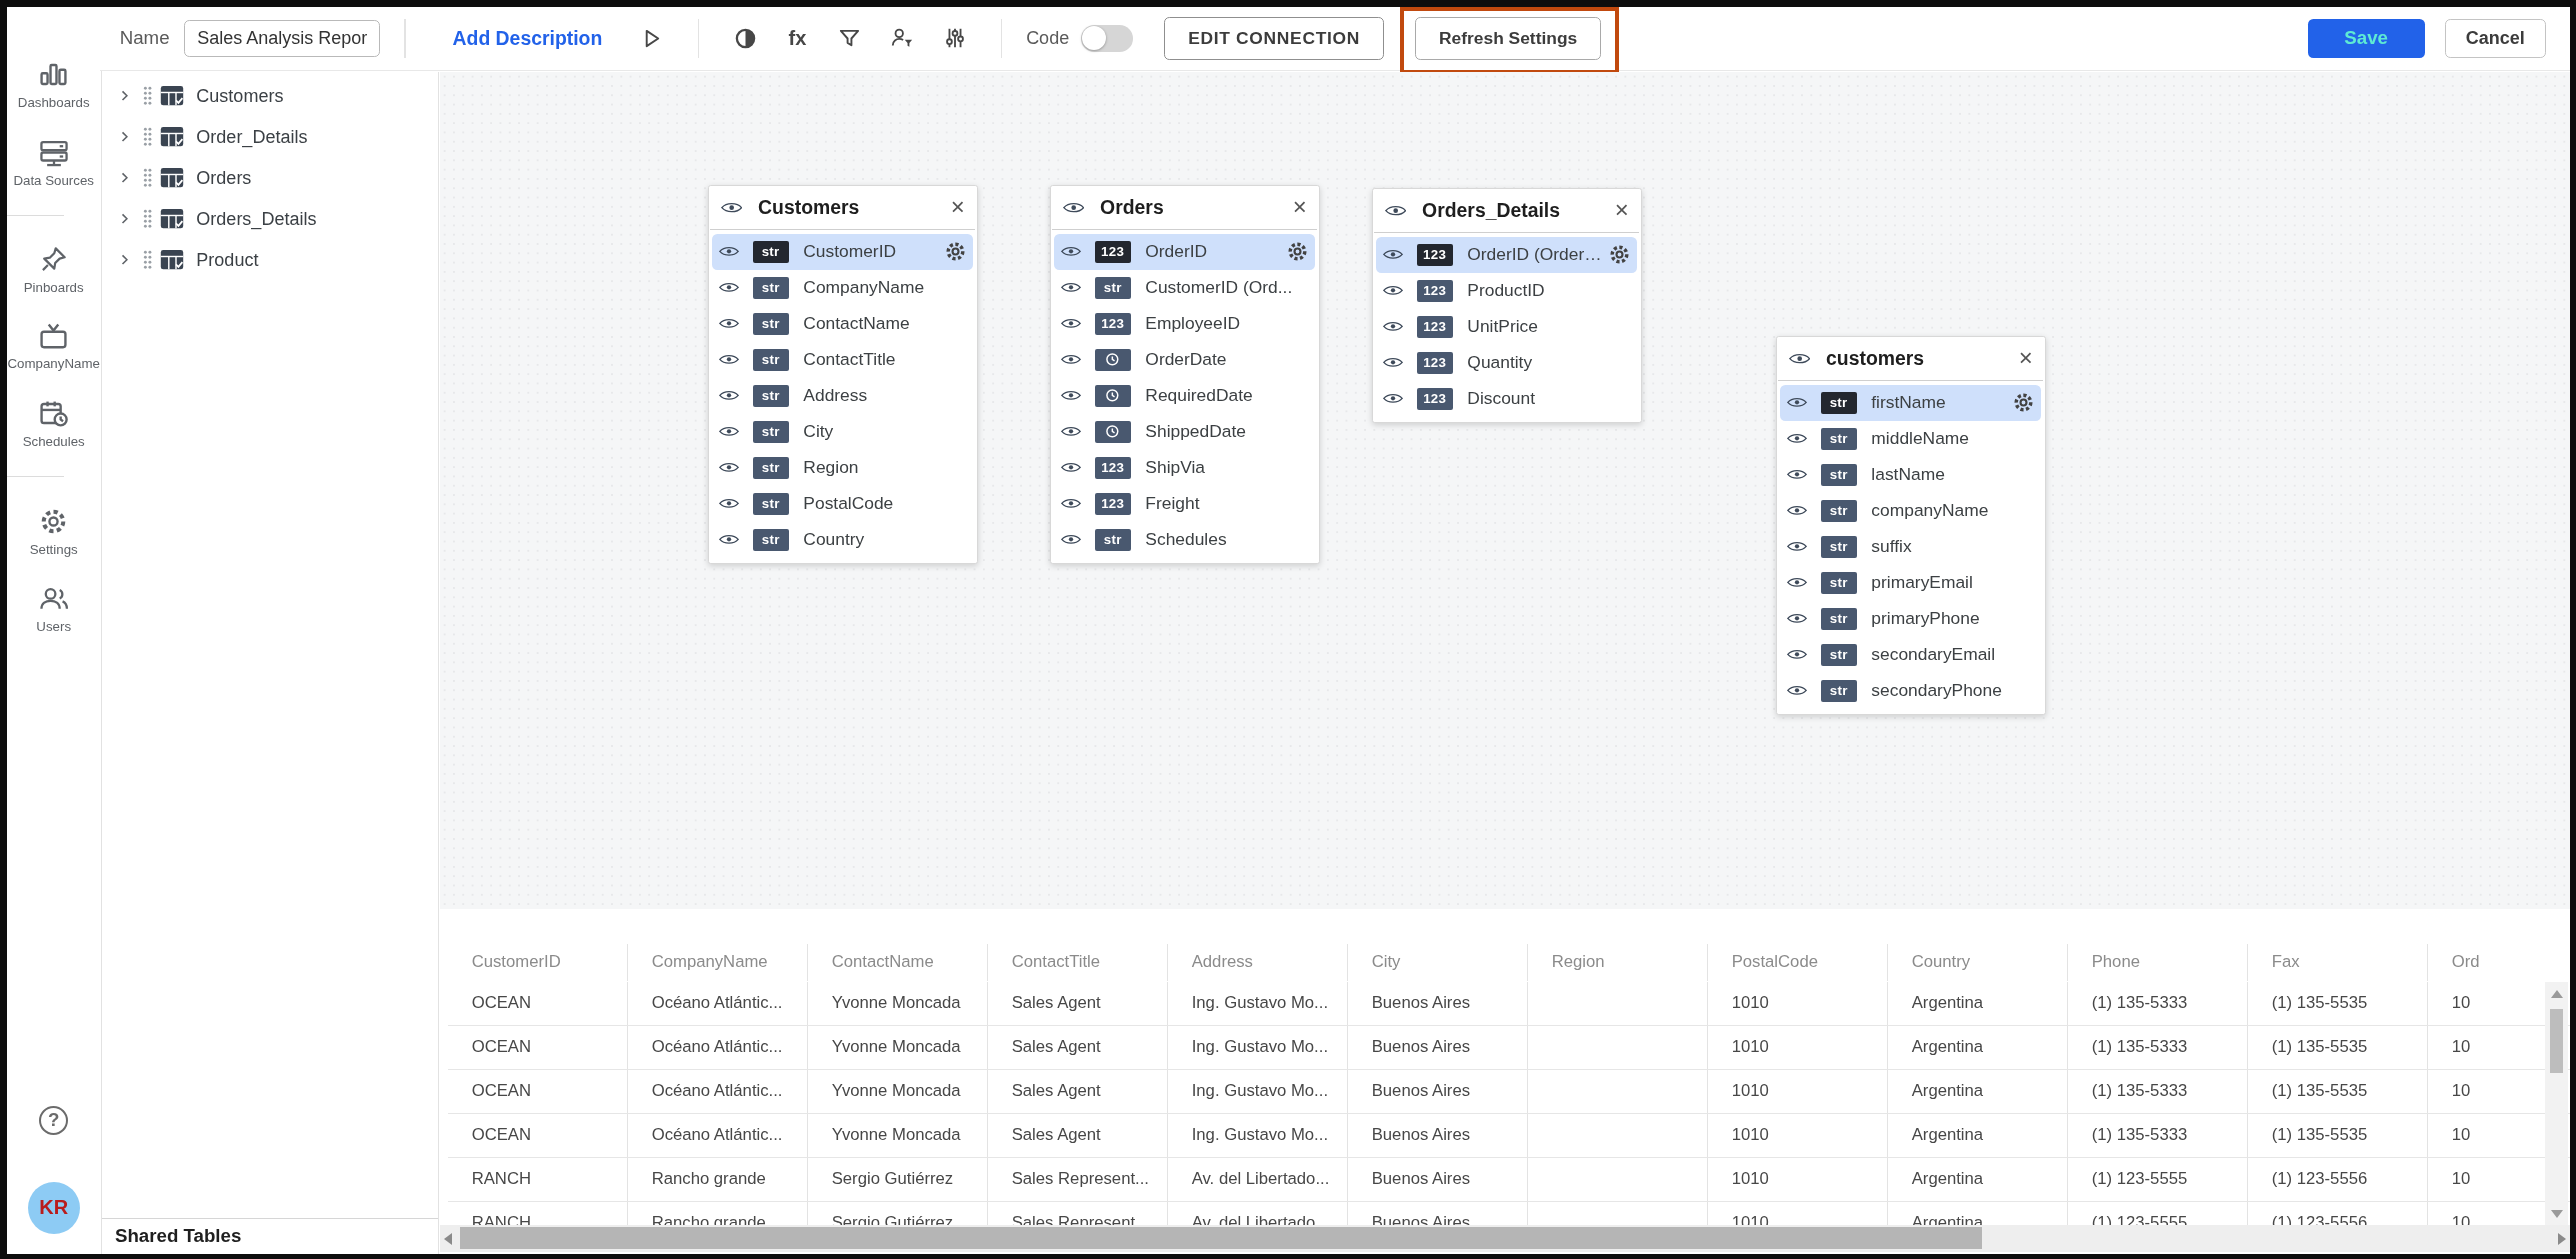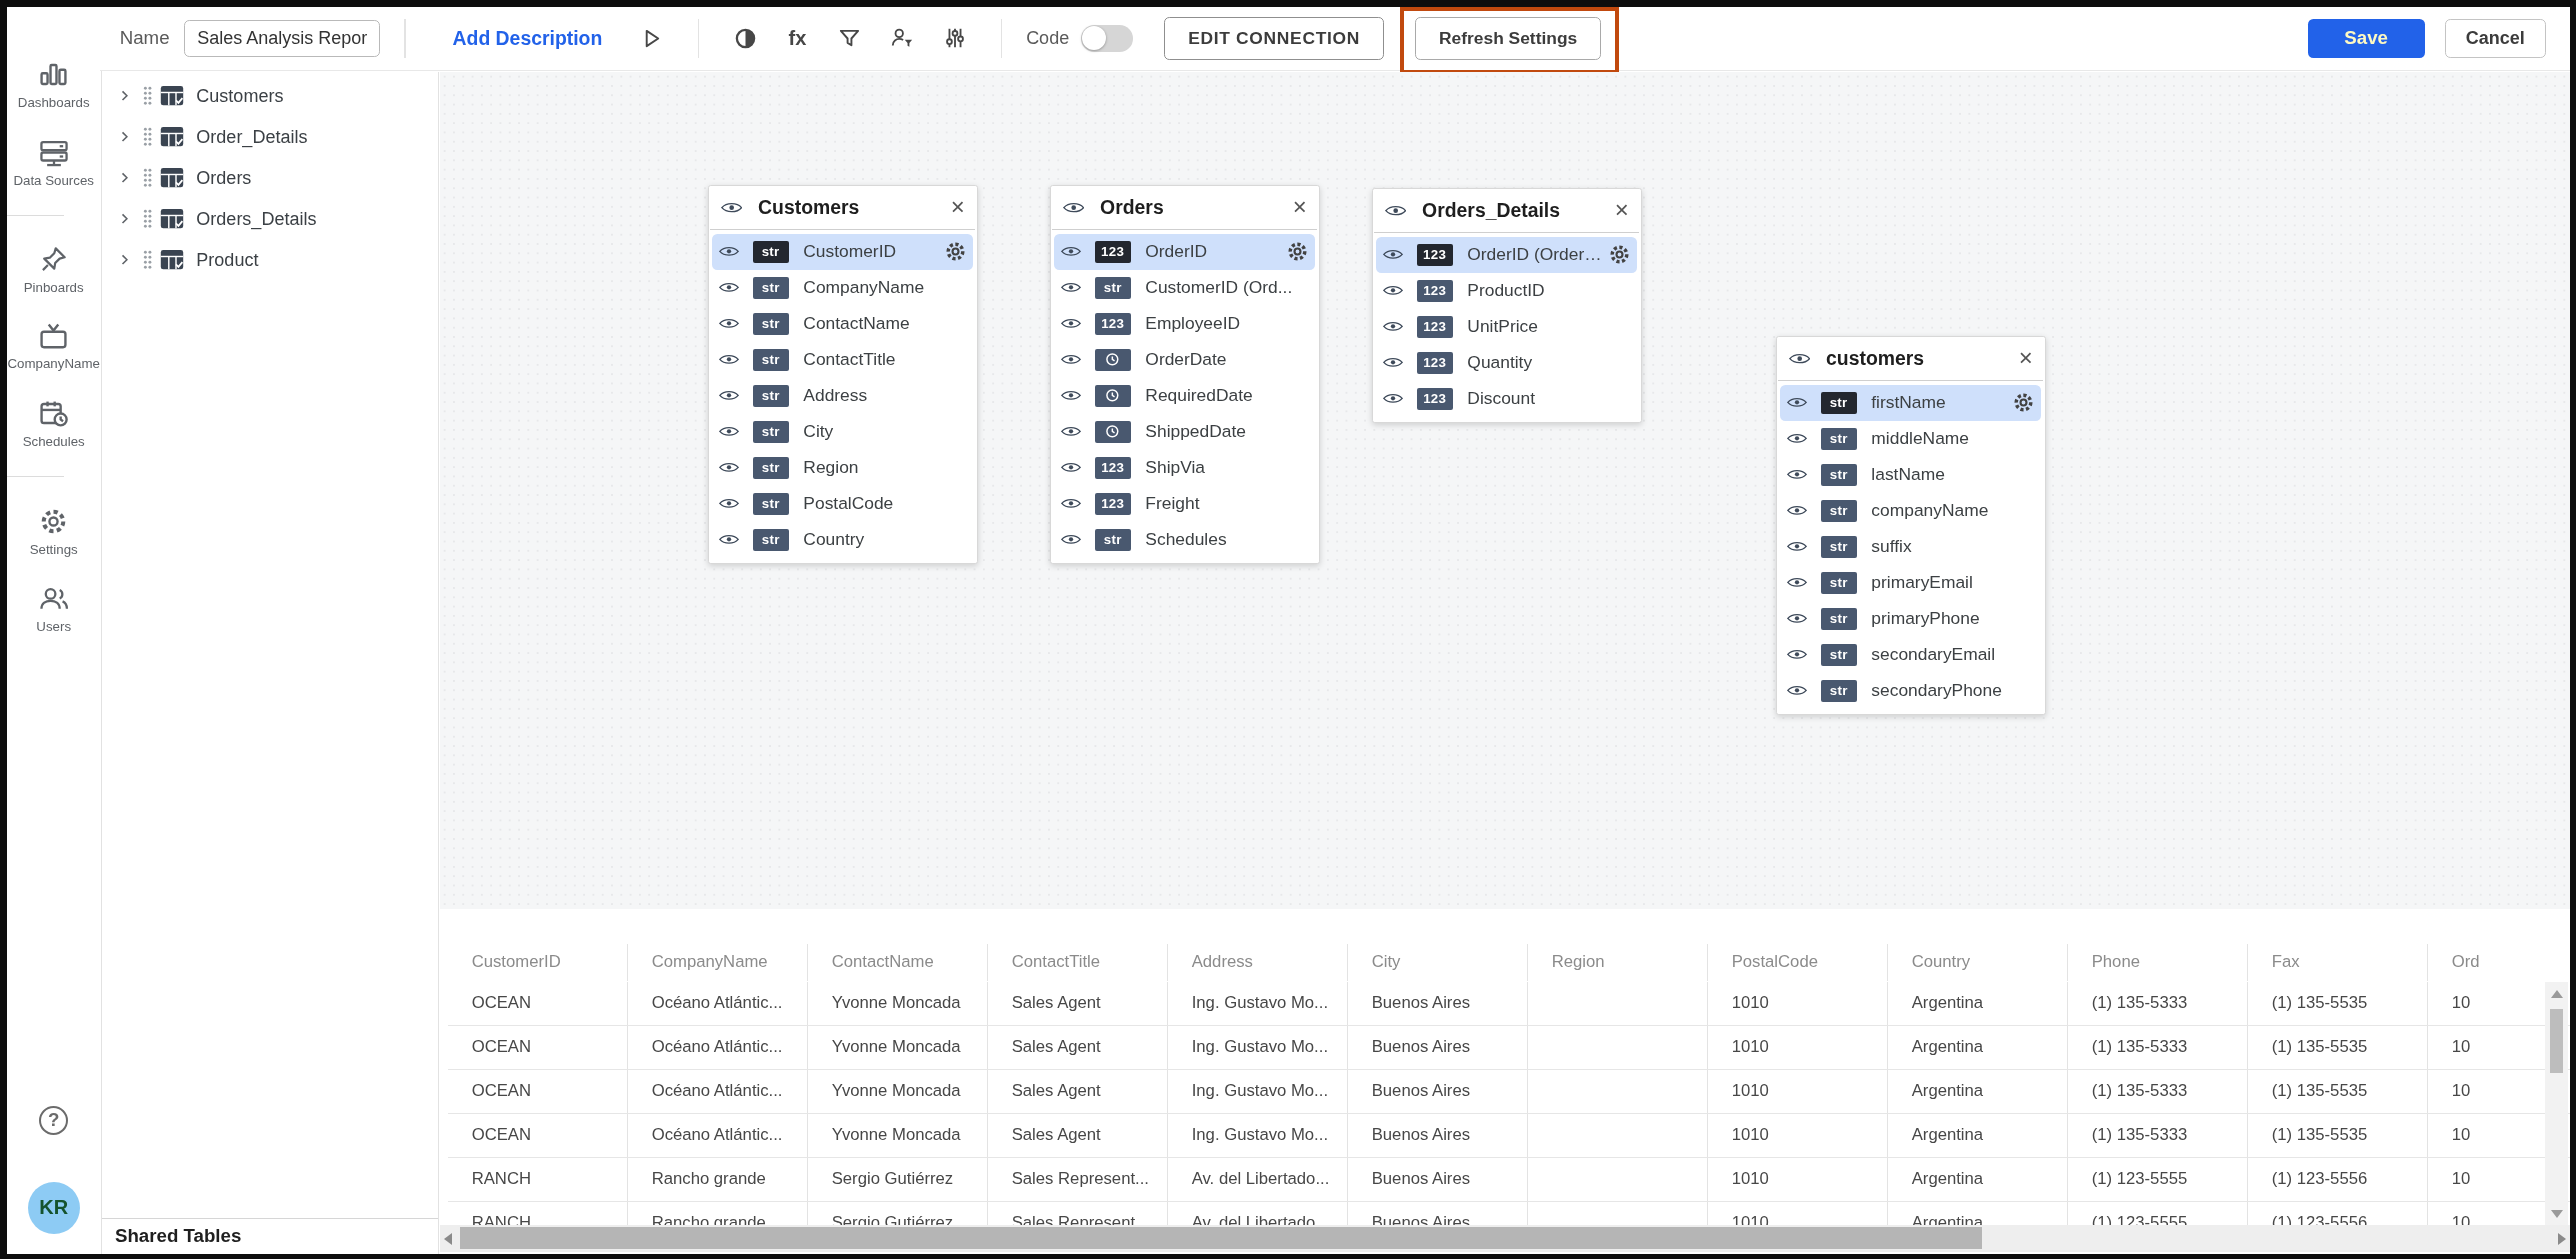--- a/index.html
+++ b/index.html
@@ -7,39 +7,39 @@
   .app { position:absolute; left:6.7px; top:6.7px; width:2563px; height:1247px; background:#fff; }
 
   
   .sidebar { position:absolute; left:0; top:0; width:95px; height:100%; background:#fff; border-right:1.3px solid #e2e2e2; display:flex; flex-direction:column; align-items:center; padding-top:52px; }
   .sb-item { display:flex; flex-direction:column; align-items:center; margin-bottom:27px; cursor:pointer; }
   .sb-icon svg { display:block; }
   .sb-label { font-size:13.3px; color:#5f6368; margin-top:5.3px; white-space:nowrap; }
   .sb-divider { width:57px; border-top:1.3px solid #dcdcdc; margin:1.3px 0 29px 0; }
   .sb-bottom { position:absolute; bottom:20px; left:0; width:100%; display:flex; flex-direction:column; align-items:center; }
   .help-icon { width:29px; height:29px; border:2px solid #6b6b6b; border-radius:50%; color:#6b6b6b; font-size:18.7px; font-weight:bold; display:flex; align-items:center; justify-content:center; margin-bottom:47px; }
-  .avatar { width:52px; height:52px; border-radius:50%; background:#8dcbf4; color:#14532d; font-size:20px; font-weight:bold; display:flex; align-items:center; justify-content:center; }
+  .avatar { width:52px; height:52px; border-radius:50%; background:#8dcbf4; color:#b91c1c; font-size:20px; font-weight:bold; display:flex; align-items:center; justify-content:center; }
 
   
   .topbar { position:absolute; left:93px; right:0; top:0; height:64px; border-bottom:1.3px solid #e8e8e8; display:flex; align-items:center; padding:0 24px 0 20px; background:#fff; }
   .tb-label { font-size:18.7px; color:#5a5a5a; margin-right:14.7px; }
   .tb-input { width:196px; height:37px; border:1.3px solid #b9b9b9; border-radius:5.3px; font-size:18px; color:#333; padding:0 12px; font-family:"Liberation Sans",sans-serif; }
   .tb-sep { width:1.3px; height:39px; background:#e3e3e3; margin:0 20px; }
   .add-desc { font-size:19.4px; font-weight:bold; color:#2262e9; margin:0 23px 0 27px; cursor:pointer; white-space:nowrap; }
   .tb-ico { width:31px; height:31px; display:flex; align-items:center; justify-content:center; margin:0 10.7px; cursor:pointer; }
   .fx { font-size:20px; color:#474747; font-weight:bold; }
   .code-lbl { font-size:18px; color:#5a5a5a; margin:0 12px 0 4px; }
   .toggle { width:52px; height:27px; border-radius:13.3px; background:#d6d6d6; position:relative; cursor:pointer; }
   .toggle .knob { position:absolute; left:1.3px; top:1.3px; width:24px; height:24px; border-radius:50%; background:#fff; box-shadow:0 0.7px 2.7px rgba(0,0,0,.35); }
   .btn-outline { height:43px; border:1.3px solid #8f8f8f; border-radius:5.3px; background:#fff; font-size:17.4px; font-weight:bold; color:#3c3c3c; padding:0 23px; letter-spacing:0.7px; cursor:pointer; white-space:nowrap; font-family:"Liberation Sans",sans-serif; }
   .refresh-wrap { position:relative; margin-left:31px; }
   .refresh-wrap .btn-outline { letter-spacing:0; border-color:#a9a9a9; }
   .orange-box { position:absolute; left:-14.7px; right:-17.4px; top:-9.3px; bottom:-14.7px; border:4.7px solid #c1490e; pointer-events:none; }
   .tb-right { margin-left:auto; display:flex; align-items:center; }
-  .btn-save { width:117px; height:39px; border:none; border-radius:5.3px; background:#2262e9; color:#fef9c3; font-size:18.7px; font-weight:bold; cursor:pointer; font-family:"Liberation Sans",sans-serif; }
+  .btn-save { width:117px; height:39px; border:none; border-radius:5.3px; background:#2262e9; color:#5eead4; font-size:18.7px; font-weight:bold; cursor:pointer; font-family:"Liberation Sans",sans-serif; }
   .btn-cancel { width:101px; height:39px; border:1.3px solid #c4c4c4; border-radius:5.3px; background:#fff; color:#3c3c3c; font-size:18px; font-weight:bold; margin-left:20px; cursor:pointer; font-family:"Liberation Sans",sans-serif; }
 
   
   .treepanel { position:absolute; left:95px; top:65px; width:337px; bottom:0; background:#fff; border-right:1.3px solid #e2e2e2; }
   .tree-item { display:flex; align-items:center; height:41px; padding-left:14.7px; cursor:pointer; }
   .tree-label { font-size:18px; color:#3b4045; margin-left:12px; }
   .tree-item svg { flex:none; }
   .tree-grip { margin-left:9.3px; }
   .tree-tableicon { margin-left:8px; }
   .tree-footer { position:absolute; left:0; right:0; bottom:0; height:36px; border-top:1.3px solid #d6d6d6; display:flex; align-items:center; padding-left:13.3px; font-size:18.7px; font-weight:bold; color:#1f1f1f; background:#fff; }

